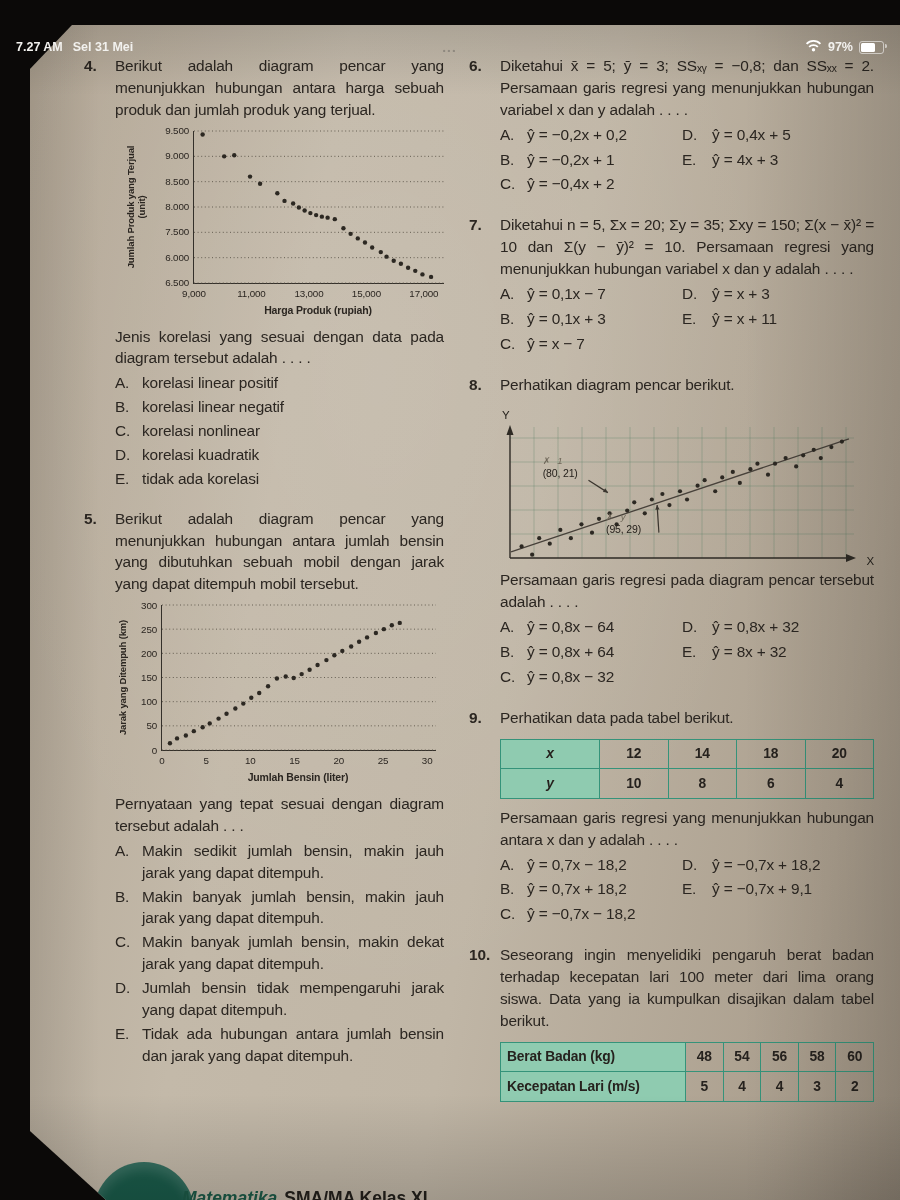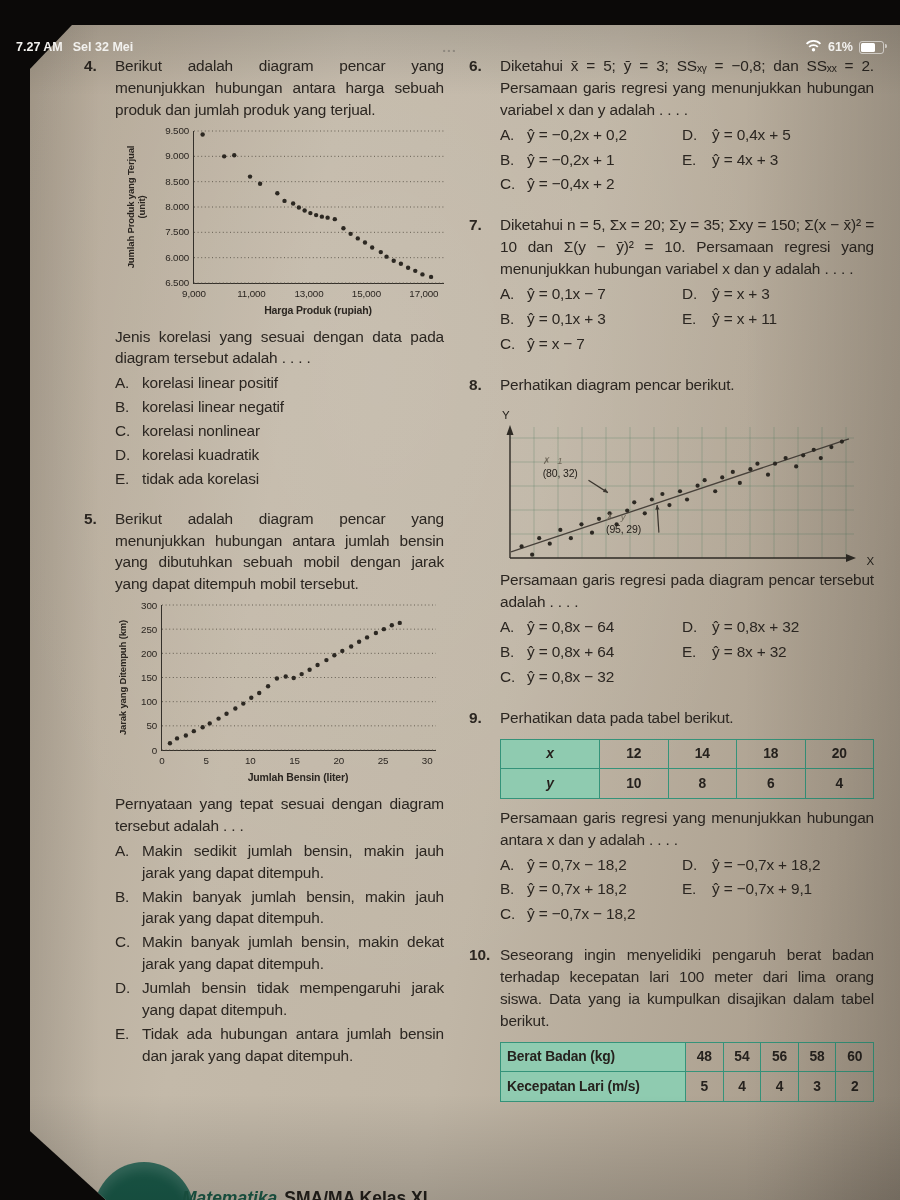--- a/index.html
+++ b/index.html
@@ -96,32 +96,32 @@
   .f-text .rest{color:#23201b;}
 </style>
 </head>
 <body>
 
 <div class="screen">
 
   <div class="status-bar">
     <div class="sb-left">
       <span>7.27 AM</span>
-      <span>Sel 32 Mei</span>
+      <span>Sel 31 Mei</span>
     </div>
     <div class="sb-center">•••</div>
     <div class="sb-right">
       <span>
         <svg viewBox="0 0 16 12" width="17" height="13">
           <path d="M1.5 4.5 A9 9 0 0 1 14.5 4.5" stroke="#fff" stroke-width="1.7" fill="none"></path>
           <path d="M3.9 7.3 A6 6 0 0 1 12.1 7.3" stroke="#fff" stroke-width="1.7" fill="none"></path>
           <circle cx="8" cy="10" r="1.6" fill="#fff"></circle>
         </svg>
       </span>
-      <span>61%</span>
+      <span>97%</span>
       <span class="battery">
           <i></i>
         </span>
     </div>
   </div>
 
   <div class="paper">
     <div class="columns">
 
       <div class="colL">
@@ -424,21 +424,21 @@
                     <circle cx="316.8" cy="33.120000000000005" r="2.1" class="dot"></circle>
                     <circle cx="327.36" cy="22.08" r="2.1" class="dot"></circle>
                     <circle cx="337.91999999999996" cy="16.560000000000002" r="2.1" class="dot"></circle>
                     <line x1="84.47999999999999" y1="55.2" x2="103.83999999999999" y2="67.62" stroke="#3a352e" stroke-width="1.2"></line>
                     <polygon points="103.83999999999999,67.62 98.87619489491581,67.01946783704764 101.22486226946423,63.35842110828296" fill="#3a352e"></polygon>
                     <line x1="154.88" y1="107.64" x2="153.12" y2="80.03999999999999" stroke="#3a352e" stroke-width="1.2"></line>
                     <polygon points="153.12,80.03999999999999 155.57693640521637,84.39470590289659 151.23609784363703,84.67151299957702" fill="#3a352e"></polygon>
                   </svg>
                 <div class="ann ann1">
                   <span class="pencil">✗ 1</span>
-                  <span>(80, 32)</span>
+                  <span>(80, 21)</span>
                 </div>
                 <div class="ann ann2">
                   <span class="pencil">✗ y</span>
                   <span>(95, 29)</span>
                 </div>
               </div>
               <div class="axX">X</div>
             </div>
             <p class="qtext">Persamaan garis regresi pada diagram pencar tersebut adalah . . . .</p>
             <div class="optgrid">

